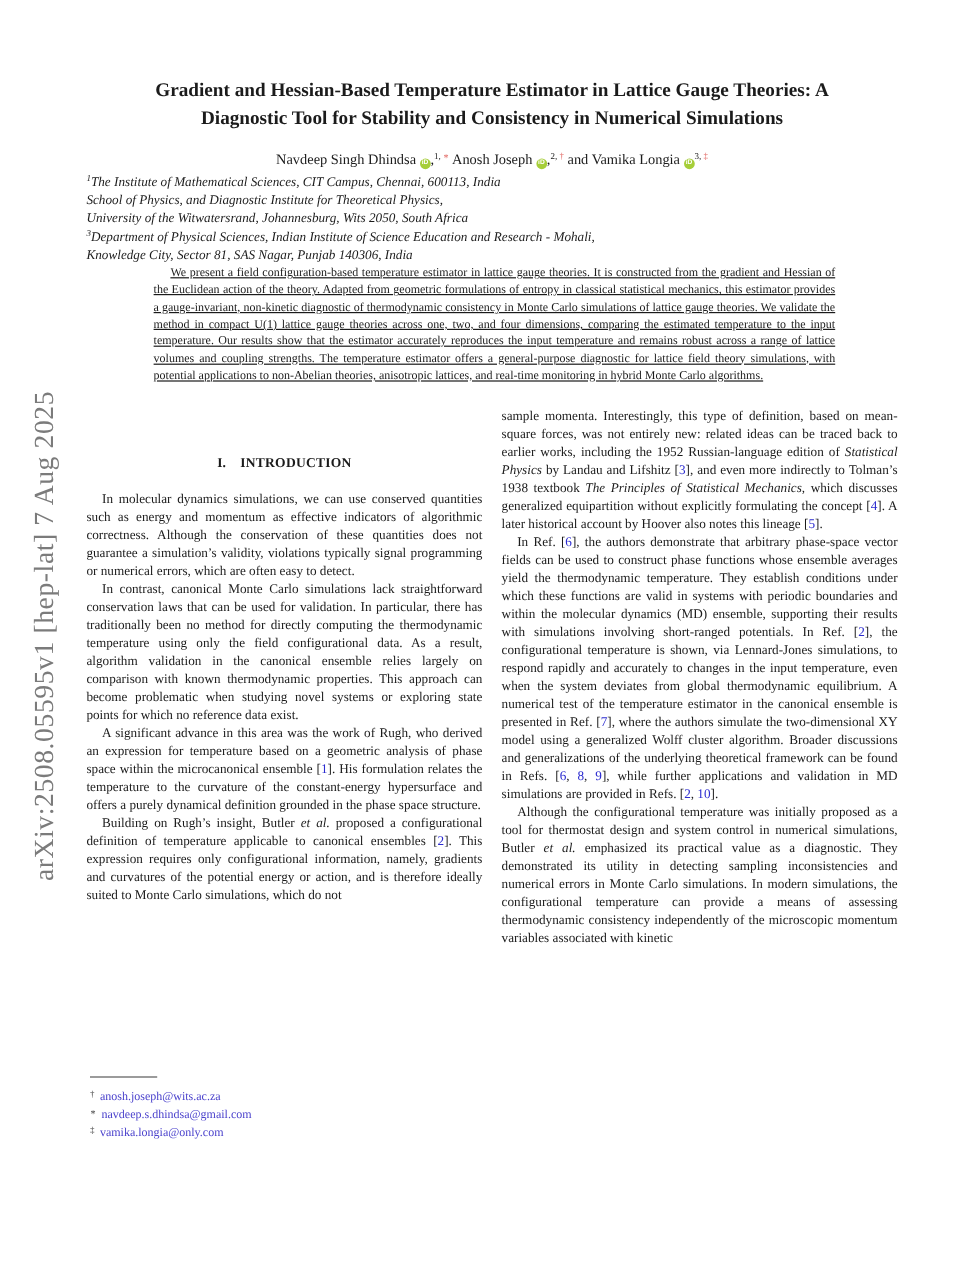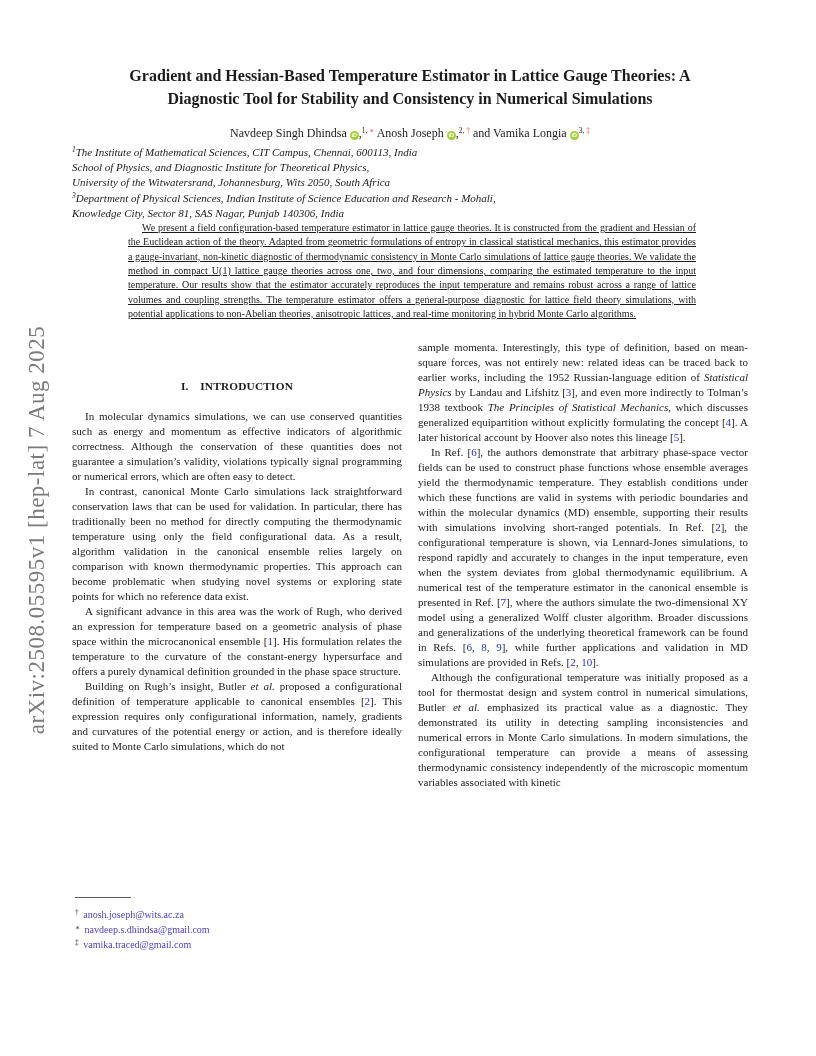--- a/index.html
+++ b/index.html
@@ -94,16 +94,16 @@
         <p><span>Although the configurational temperature was initially proposed as a tool for thermostat design and system control in numerical simulations, Butler </span><span class="it">et al.</span><span> emphasized its practical value as a diagnostic. They demonstrated its utility in detecting sampling inconsistencies and numerical errors in Monte Carlo simulations. In modern simulations, the configurational temperature can provide a means of assessing thermodynamic consistency independently of the microscopic momentum variables associated with kinetic</span></p>
       </div>
 
     </div>
   </div>
 
   <div class="footnotes">
     <hr class="fn-rule">
     <div class="fn-line"><span class="fnsym">†</span><span class="email"> anosh.joseph@wits.ac.za</span></div>
     <div class="fn-line"><span class="fnsym">∗</span><span class="email"> navdeep.s.dhindsa@gmail.com</span></div>
-    <div class="fn-line"><span class="fnsym">‡</span><span class="email"> vamika.traced@gmail.com</span></div>
+    <div class="fn-line"><span class="fnsym">‡</span><span class="email"> vamika.longia@only.com</span></div>
   </div>
 
 </div>
 
 </body></html>

